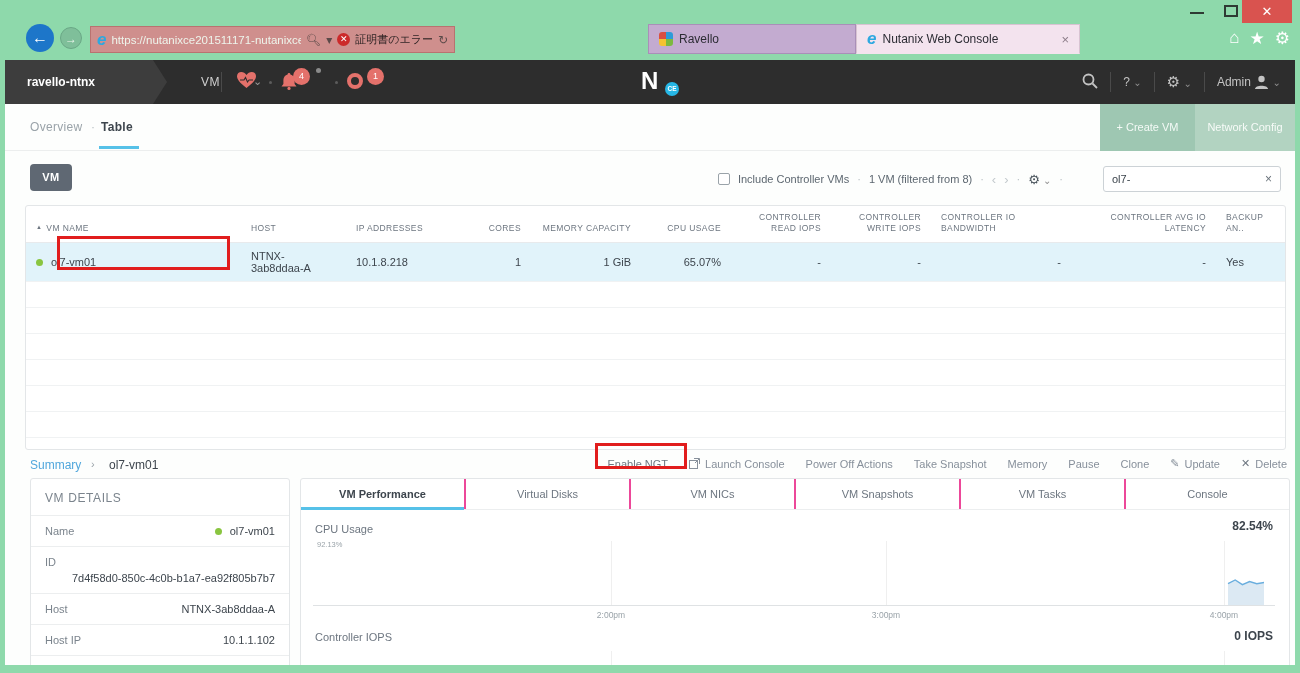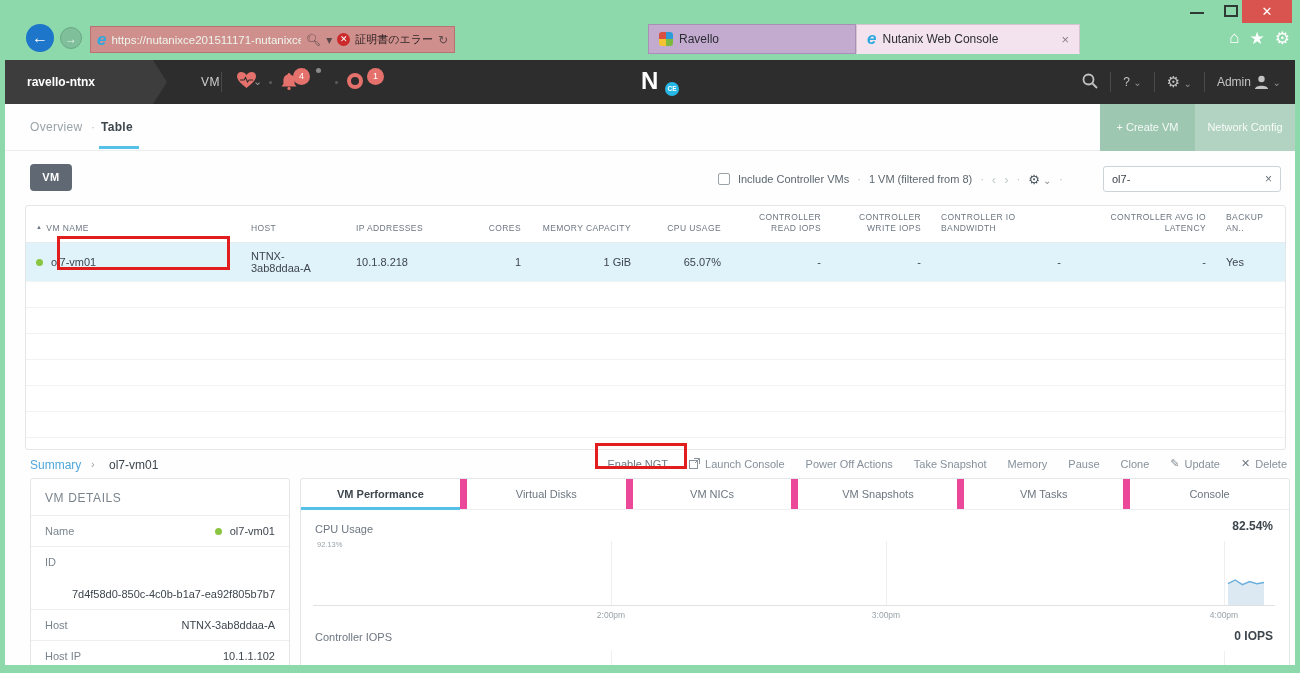--- a/index.html
+++ b/index.html
@@ -92,25 +92,25 @@
   .actions-row .act { white-space:nowrap; display:flex; align-items:center; gap:5px; }
   .act-enable { color:#6d7680; }
 
   
   .details-card { position:absolute; left:25px; top:418px; width:260px; height:190px; background:#fff; border:1px solid #e3e6e8; border-radius:3px; overflow:hidden; }
   .details-title { font-size:12px; color:#7b848d; letter-spacing:.6px; padding:12px 14px 10px 14px; border-bottom:1px solid #eceeef; }
   .d-row { display:flex; justify-content:space-between; align-items:center; padding:9px 14px; border-bottom:1px solid #eceeef; font-size:11px; }
   .d-label { color:#7b848d; }
   .d-value { color:#3d454d; }
   .d-row-id { display:block; }
-  .d-id-val { display:block; text-align:right; margin-top:20px; color:#3d454d; word-break:break-all; }
+  .d-id-val { display:block; text-align:right; margin-top:4px; color:#3d454d; word-break:break-all; }
 
   .perf-card { position:absolute; left:295px; top:418px; width:990px; height:190px; background:#fff; border:1px solid #e3e6e8; border-radius:3px; overflow:hidden; }
   .perf-tabs { display:flex; height:31px; border-bottom:1px solid #eceeef; }
-  .ptab { flex:1; text-align:center; line-height:31px; font-size:11px; color:#6d7680; border-right:7px solid #ec4899; }
+  .ptab { flex:1; text-align:center; line-height:31px; font-size:11px; color:#6d7680; border-right:2px solid #ec4899; }
   .ptab:last-child { border-right:none; }
   .ptab-active { color:#3d454d; font-weight:bold; position:relative; }
   .ptab-active::after { content:""; position:absolute; left:0; right:0; bottom:-1px; height:3px; background:#56c1e8; }
   .chart-title { position:absolute; left:14px; font-size:11px; color:#6d7680; }
   .chart-current { position:absolute; right:16px; font-size:12px; font-weight:bold; color:#3d454d; }
   .axis-top { position:absolute; left:16px; font-size:7.5px; color:#9aa3a9; }
   .baseline { position:absolute; left:12px; right:14px; height:1px; background:#dfe2e4; }
   .gridline { position:absolute; width:1px; background:#efefef; }
   .tick { position:absolute; font-size:8.5px; color:#9aa3a9; transform:translateX(-50%); }
   .spark-wrap { position:absolute; }

